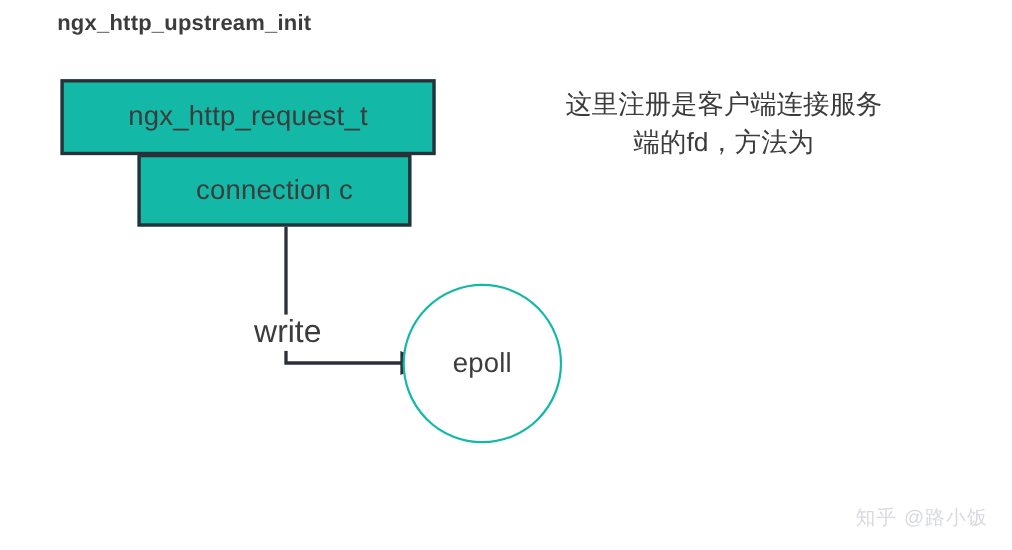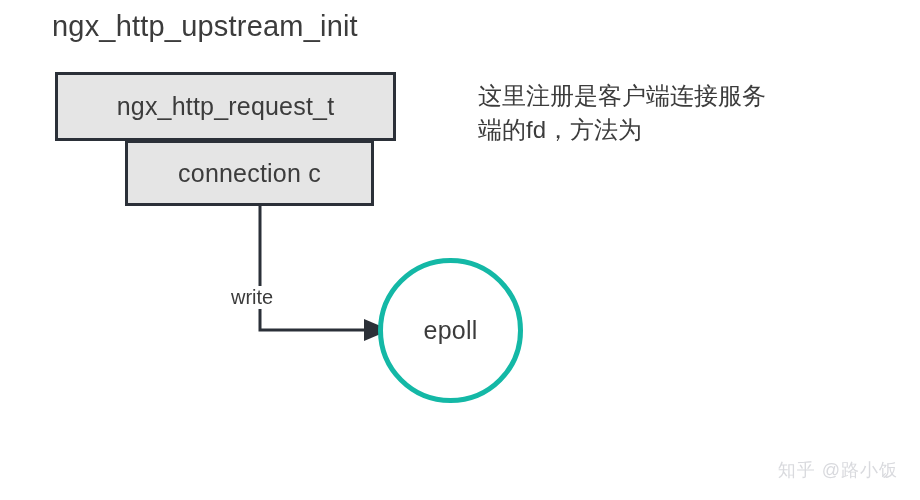--- a/index.html
+++ b/index.html
@@ -18,33 +18,33 @@
     height: 500px;
     background: #ffffff;
     overflow: hidden;
   }
 
   
   #diagram-title {
     position: absolute;
     left: 52px;
     top: 10px;
-    font-size: 29px;
-    font-weight: 400;
+    font-size: 20px;
+    font-weight: 700;
     letter-spacing: 0.2px;
     color: #3c3c3c;
     white-space: nowrap;
   }
 
   
   .node-box {
     position: absolute;
     box-sizing: border-box;
     border: 3px solid #2b3038;
-    background: #e5e5e5;
+    background: #14b8a6;
     display: flex;
     align-items: center;
     justify-content: center;
   }
   .node-box .box-label {
     font-size: 25px;
     color: #3c3c3c;
     white-space: nowrap;
     letter-spacing: 0.2px;
   }
@@ -59,26 +59,26 @@
     left: 125px;
     top: 140px;
     width: 249px;
     height: 66px;
     z-index: 3;
   }
 
   
   #node-epoll {
     position: absolute;
-    left: 378px;
+    left: 366px;
     top: 258px;
     width: 145px;
     height: 145px;
     box-sizing: border-box;
-    border: 5px solid #14b8a6;
+    border: 2px solid #14b8a6;
     border-radius: 50%;
     background: #ffffff;
     display: flex;
     align-items: center;
     justify-content: center;
     z-index: 2;
   }
   #node-epoll .box-label {
     font-size: 25px;
     color: #3c3c3c;
@@ -92,34 +92,35 @@
     top: 0;
     width: 920px;
     height: 500px;
     z-index: 1;
     pointer-events: none;
   }
   #edge-label-write {
     position: absolute;
     left: 228px;
     top: 286px;
-    font-size: 20px;
+    font-size: 29px;
     color: #3c3c3c;
     background: #ffffff;
     padding: 0 3px;
     z-index: 4;
     white-space: nowrap;
   }
 
   
   #annotation-note {
     position: absolute;
     left: 478px;
     top: 79px;
     width: 360px;
+    text-align: center;
     font-size: 24px;
     line-height: 34px;
     color: #3c3c3c;
   }
   #annotation-note .note-line {
     display: block;
     white-space: nowrap;
   }
 
   

